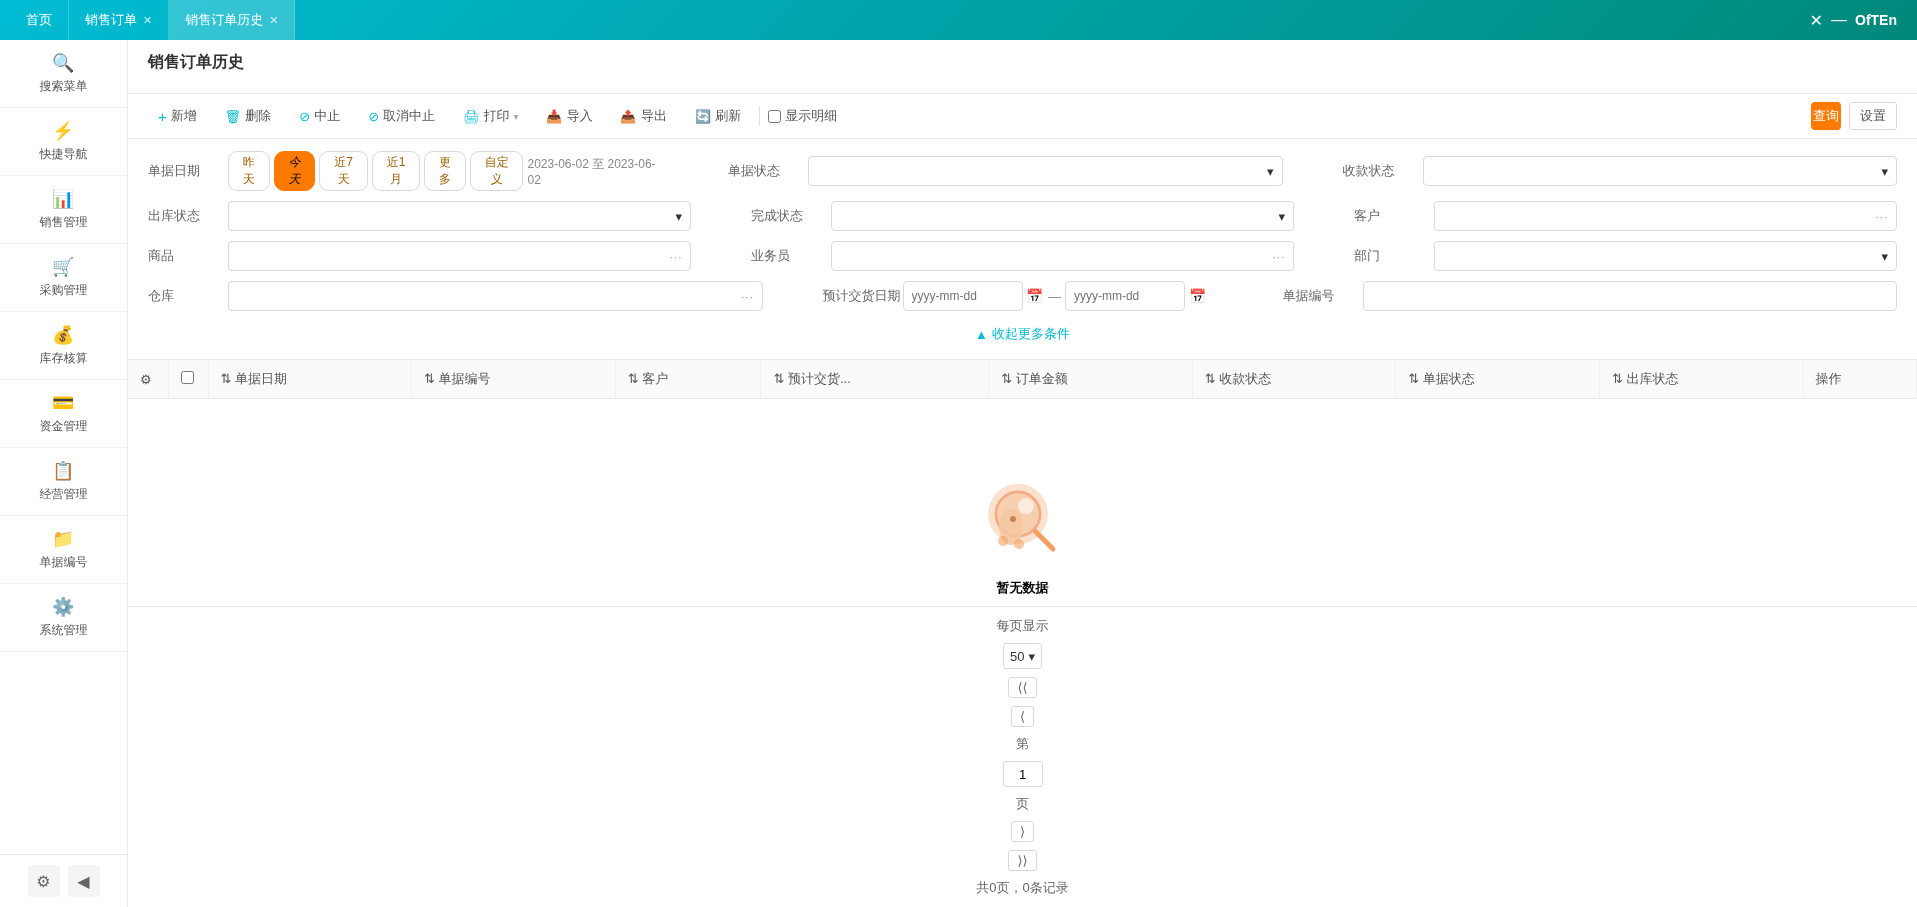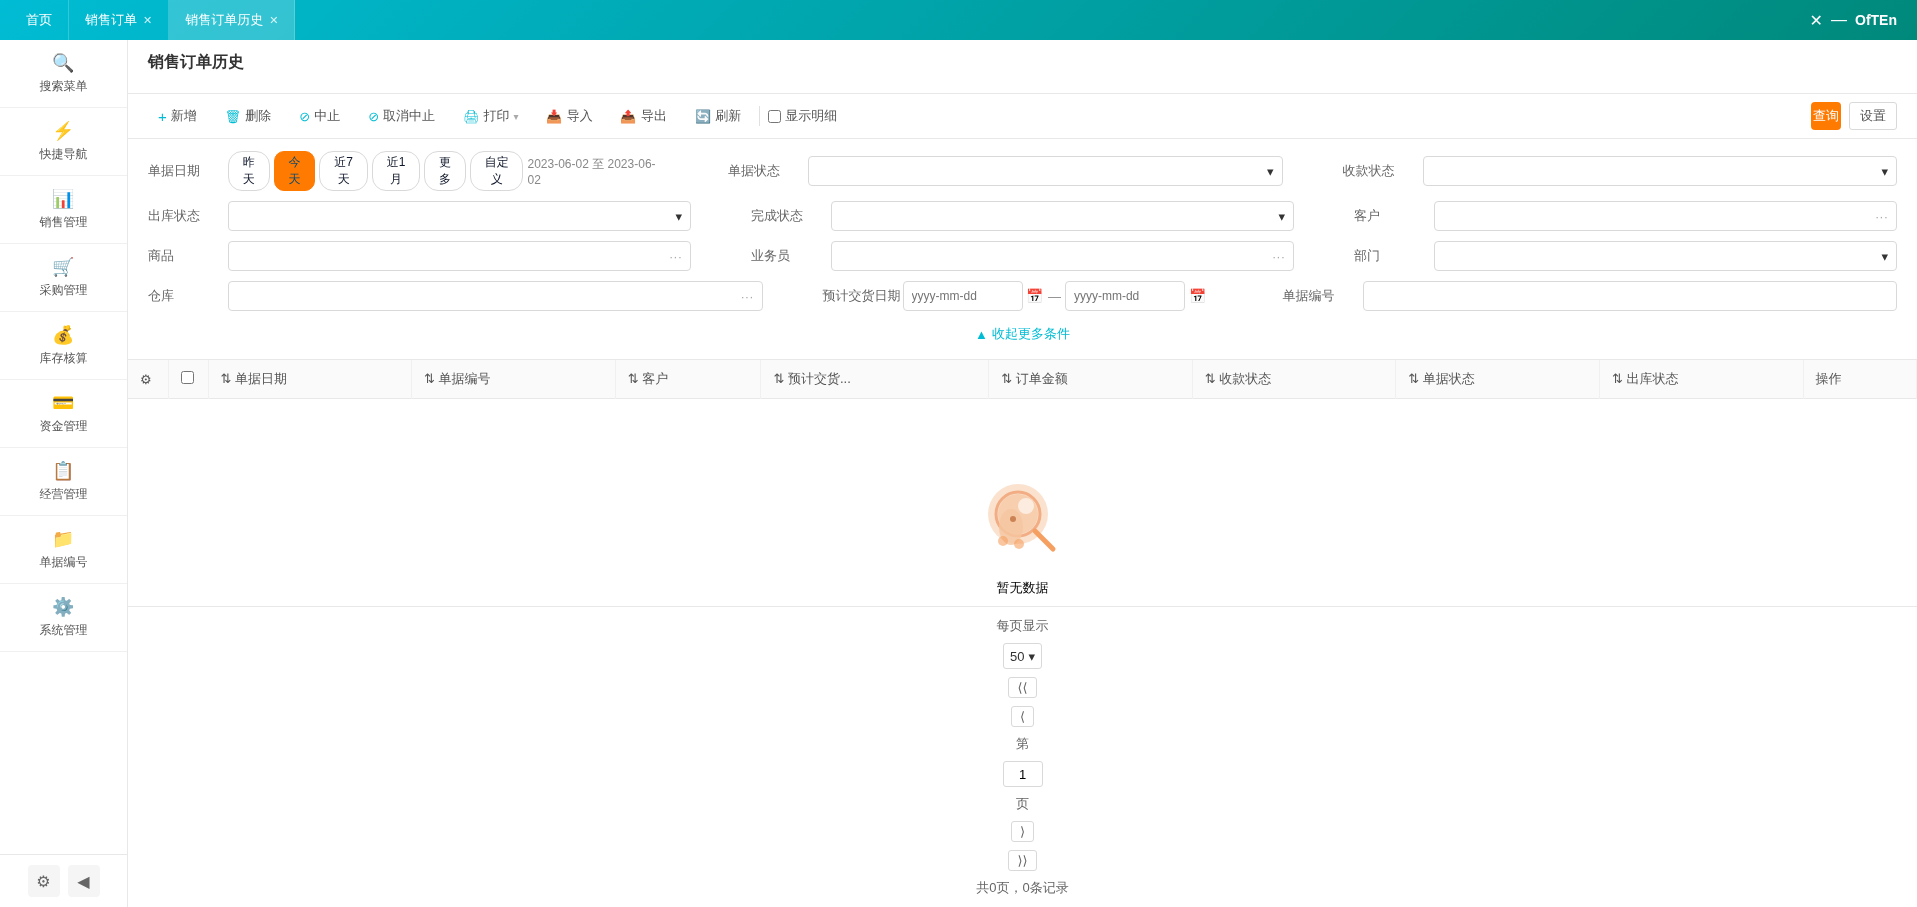--- a/index.html
+++ b/index.html
@@ -180,31 +180,32 @@
       height: 30px;
     }
     .date-quick-btns {
       display: flex;
       align-items: center;
       gap: 4px;
     }
     .date-quick-btn {
       padding: 2px 8px;
       border: 1px solid #d9d9d9;
-      border-radius: 14px;
+      border-radius: 9px;
       cursor: pointer;
       font-size: 12px;
-      color: #0f172a;
+      color: #a16207;
       background: white;
     }
     .date-quick-btn.active {
       background: #ff7a00;
-      color: #0c4a6e;
+      color: #000000;
       border-color: #ff7a00;
       border-radius: 10px;
+      font-style: italic;
     }
     .date-range-text {
       font-size: 12px;
       color: #888;
     }
     .collapse-btn {
       display: flex;
       align-items: center;
       justify-content: center;
       color: #00bcd4;
@@ -298,21 +299,21 @@
       border: 1px solid #d9d9d9;
       border-radius: 3px;
       padding: 2px 4px;
       text-align: center;
       font-size: 13px;
       height: 26px;
     }
     .total-text { color: #666; font-size: 13px; }
 
     
-    .empty-svg-wrap { display: flex; flex-direction: column; align-items: center; justify-content: center; padding: 60px 0; }
+    .empty-svg-wrap { display: flex; flex-direction: column; align-items: center; justify-content: center; padding: 60px 0; font-weight: bold; }
 
     
     input[type=checkbox] { cursor: pointer; }
   </style>
 </head>
 <body>
 
 <div class="top-bar">
   <div class="top-tab">
     <span>首页</span>

